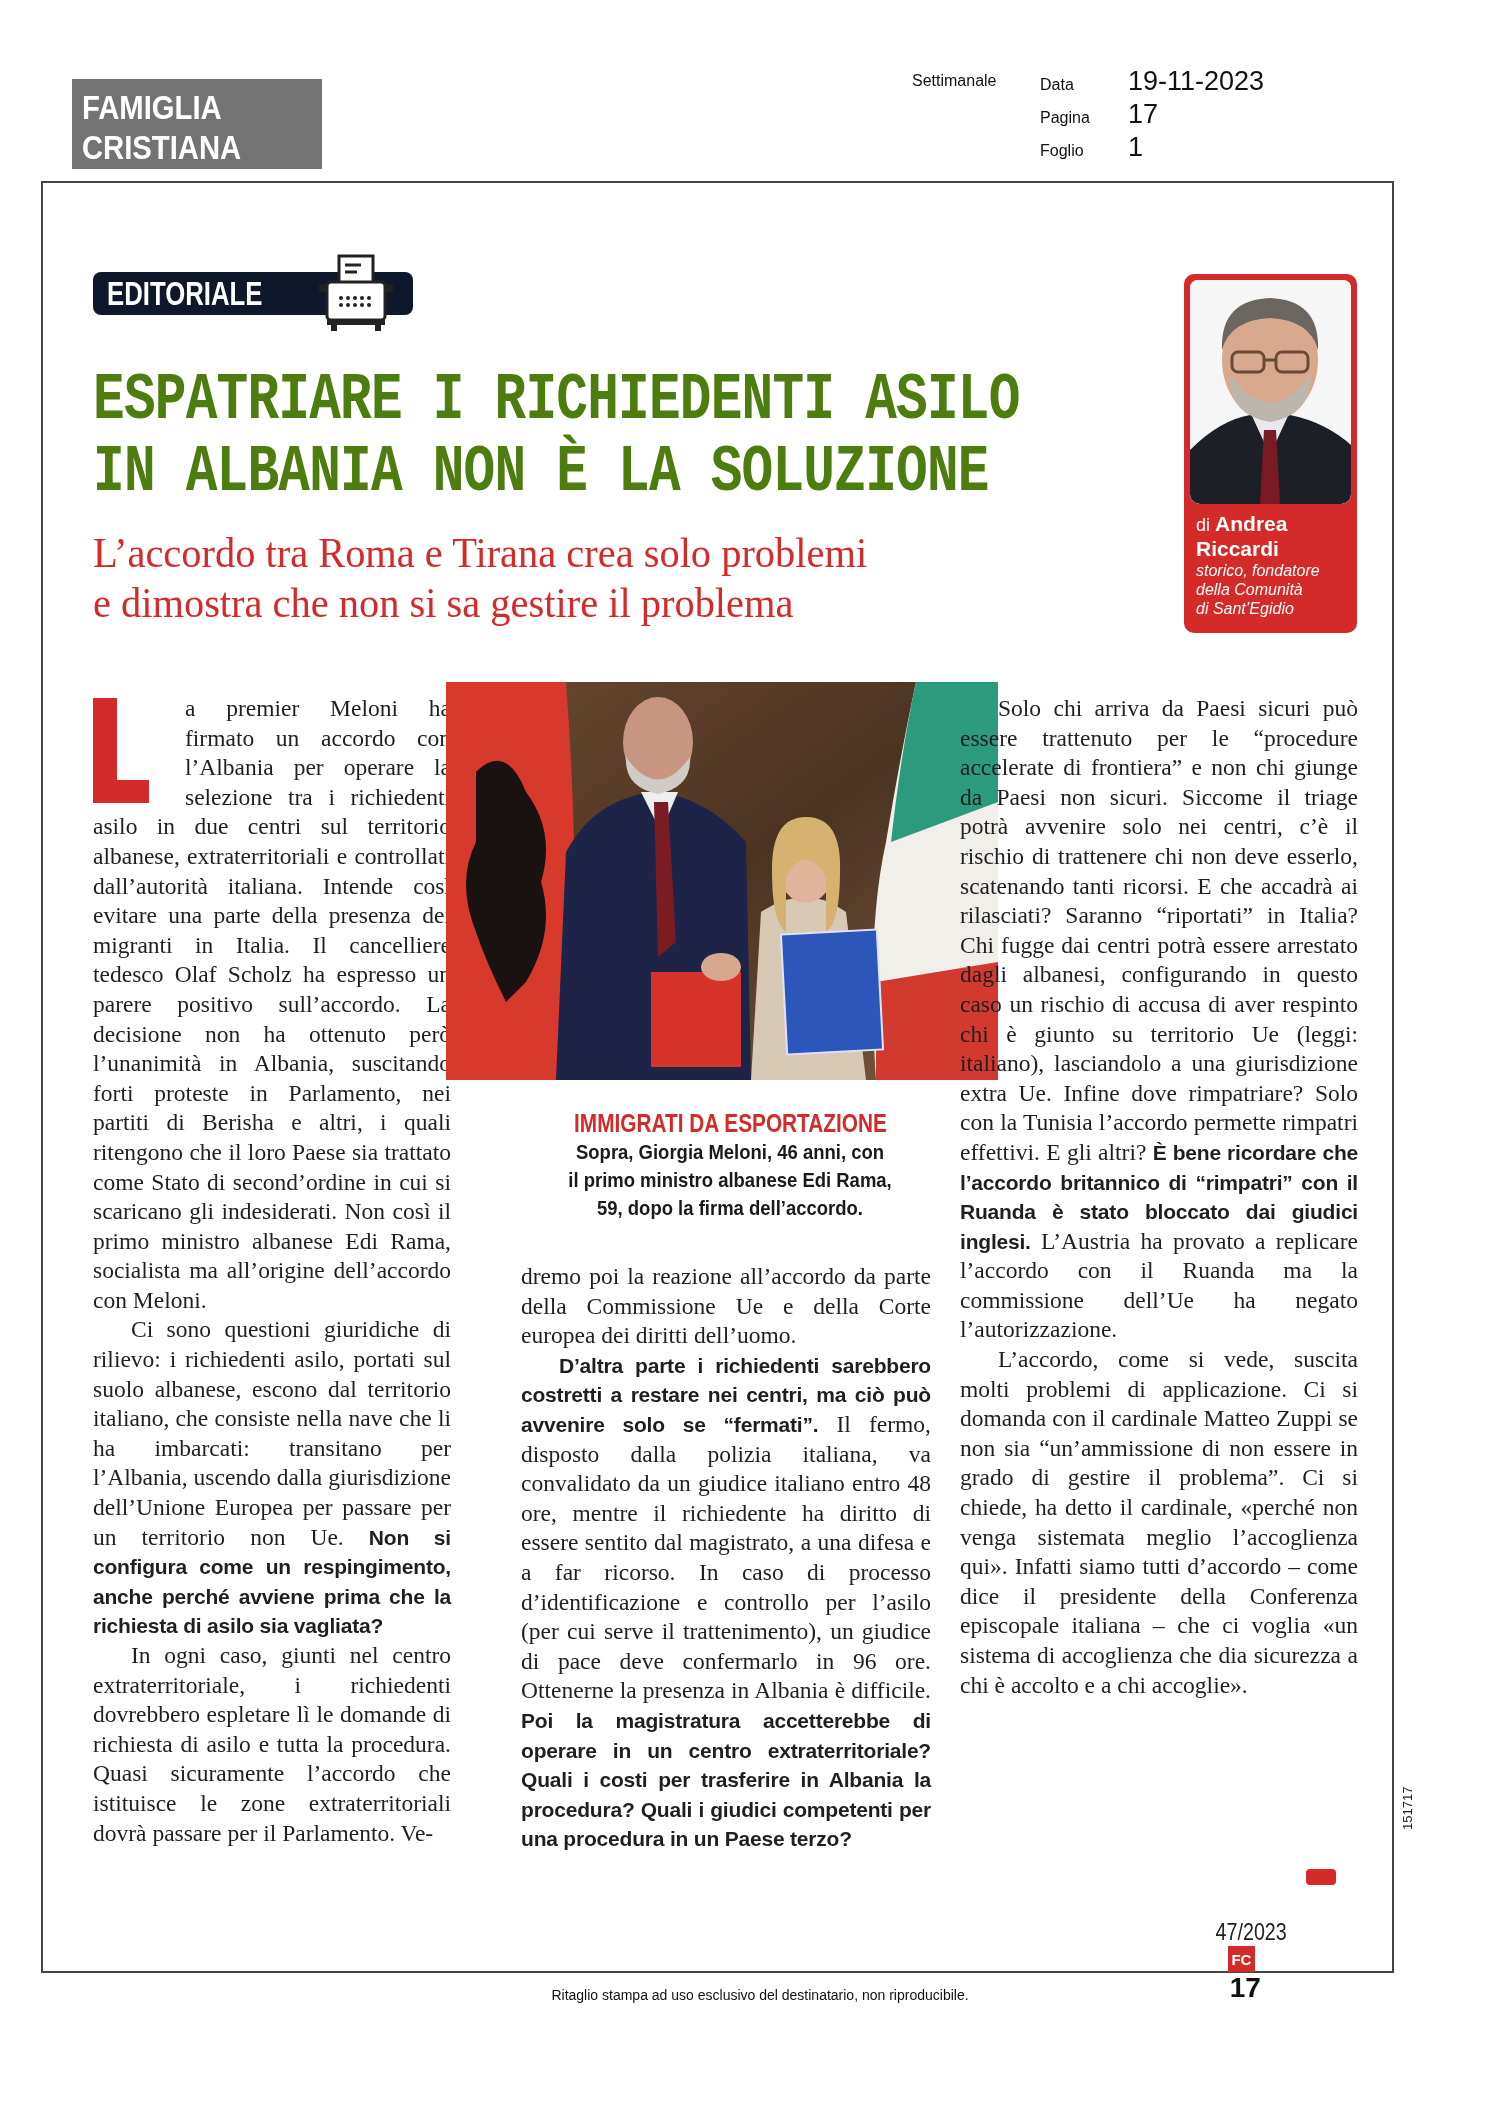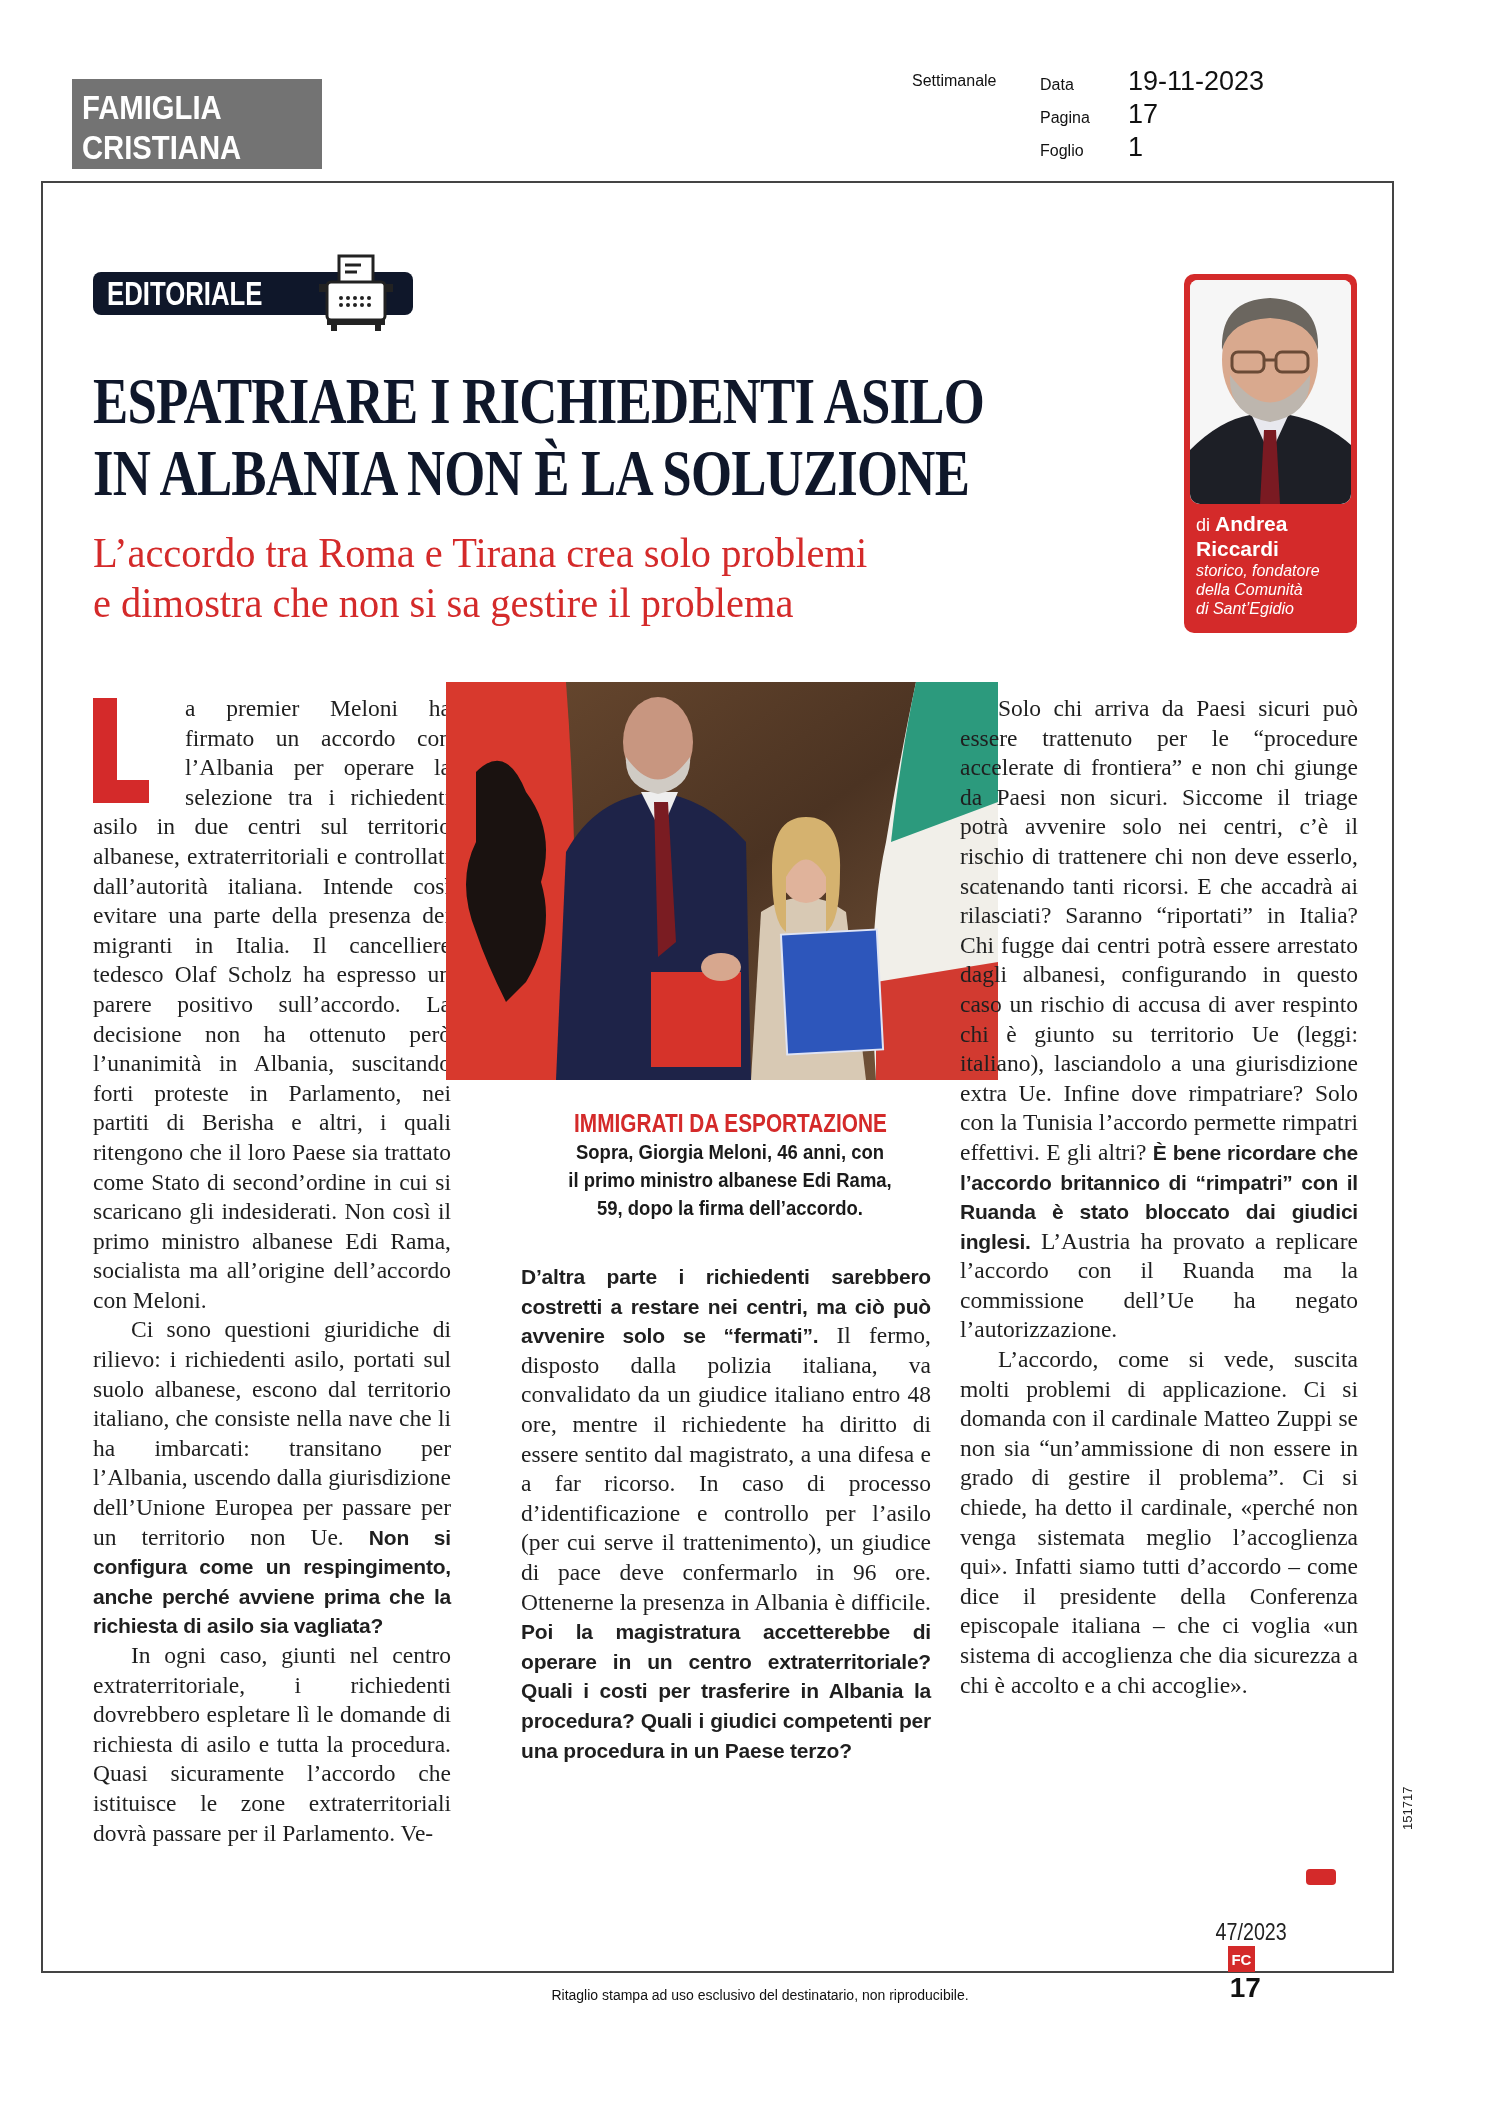--- a/index.html
+++ b/index.html
@@ -39,21 +39,21 @@
       position: absolute; left: 14px; top: 3px;
       font-family: "Liberation Sans", sans-serif; font-weight: bold; color: #fff;
       font-size: 33px; line-height: 37px; transform: scaleX(0.78); transform-origin: left center;
       white-space: nowrap;
     }
     .typewriter-icon { position: absolute; left: 222px; top: -18px; width: 90px; height: 78px; }
 
     
     .headline {
       position: absolute; left: 93px; top: 365px; width: 1000px;
-      font-family: Liberation Serif, serif; font-weight: bold; color: #0f172a;
+      font-family: Liberation Mono, monospace; font-weight: bold; color: #4d7c0f;
       font-size: 66px; line-height: 72px; letter-spacing: -1px;
     }
     .headline div { transform: scaleX(0.80); transform-origin: left center; white-space: nowrap; }
     .subhead {
       position: absolute; left: 93px; top: 528px; width: 1000px;
       font-family: "Liberation Serif", serif; color: #d42a2a;
       font-size: 43px; line-height: 50px;
     }
     .subhead div { white-space: nowrap; transform: scaleX(0.94); transform-origin: left center; }
 
@@ -265,20 +265,21 @@
 </div>
 
 <div class="caption">
   <div class="caption-title">IMMIGRATI DA ESPORTAZIONE</div>
   <div class="caption-text">Sopra, Giorgia Meloni, 46 anni, con</div>
   <div class="caption-text">il primo ministro albanese Edi Rama,</div>
   <div class="caption-text">59, dopo la firma dell’accordo.</div>
 </div>
 
 <div class="col col-mid">
+  <p style="text-indent:0"><span>dremo poi la reazione all’accordo da parte della Commissione Ue e della Corte europea dei diritti dell’uomo.</span></p>
   <p><b>D’altra parte i richiedenti sarebbero costretti a restare nei centri, ma ciò può avvenire solo se “fermati”.</b><span> Il fermo, disposto dalla polizia italiana, va convalidato da un giudice italiano entro 48 ore, mentre il richiedente ha diritto di essere sentito dal magistrato, a una difesa e a far ricorso. In caso di processo d’identificazione e controllo per l’asilo (per cui serve il trattenimento), un giudice di pace deve confermarlo in 96 ore. Ottenerne la presenza in Albania è difficile. </span><b>Poi la magistratura accetterebbe di operare in un centro extraterritoriale? Quali i costi per trasferire in Albania la procedura? Quali i giudici competenti per una procedura in un Paese terzo?</b></p>
 </div>
 
 <div class="col col-right">
   <p style="text-indent:38px"><span>Solo chi arriva da Paesi sicuri può essere trattenuto per le “procedure accelerate di frontiera” e non chi giunge da Paesi non sicuri. Siccome il triage potrà avvenire solo nei centri, c’è il rischio di trattenere chi non deve esserlo, scatenando tanti ricorsi. E che accadrà ai rilasciati? Saranno “riportati” in Italia? Chi fugge dai centri potrà essere arrestato dagli albanesi, configurando in questo caso un rischio di accusa di aver respinto chi è giunto su territorio Ue (leggi: italiano), lasciandolo a una giurisdizione extra Ue. Infine dove rimpatriare? Solo con la Tunisia l’accordo permette rimpatri effettivi. E gli altri? </span><b>È bene ricordare che l’accordo britannico di “rimpatri” con il Ruanda è stato bloccato dai giudici inglesi.</b><span> L’Austria ha provato a replicare l’accordo con il Ruanda ma la commissione dell’Ue ha negato l’autorizzazione.</span></p>
   <p><span>L’accordo, come si vede, suscita molti problemi di applicazione. Ci si domanda con il cardinale Matteo Zuppi se non sia “un’ammissione di non essere in grado di gestire il problema”. Ci si chiede, ha detto il cardinale, «perché non venga sistemata meglio l’accoglienza qui». Infatti siamo tutti d’accordo – come dice il presidente della Conferenza episcopale italiana – che ci voglia «un sistema di accoglienza che dia sicurezza a chi è accolto e a chi accoglie».</span></p>
 </div>
 
 <div class="end-mark"></div>
 

